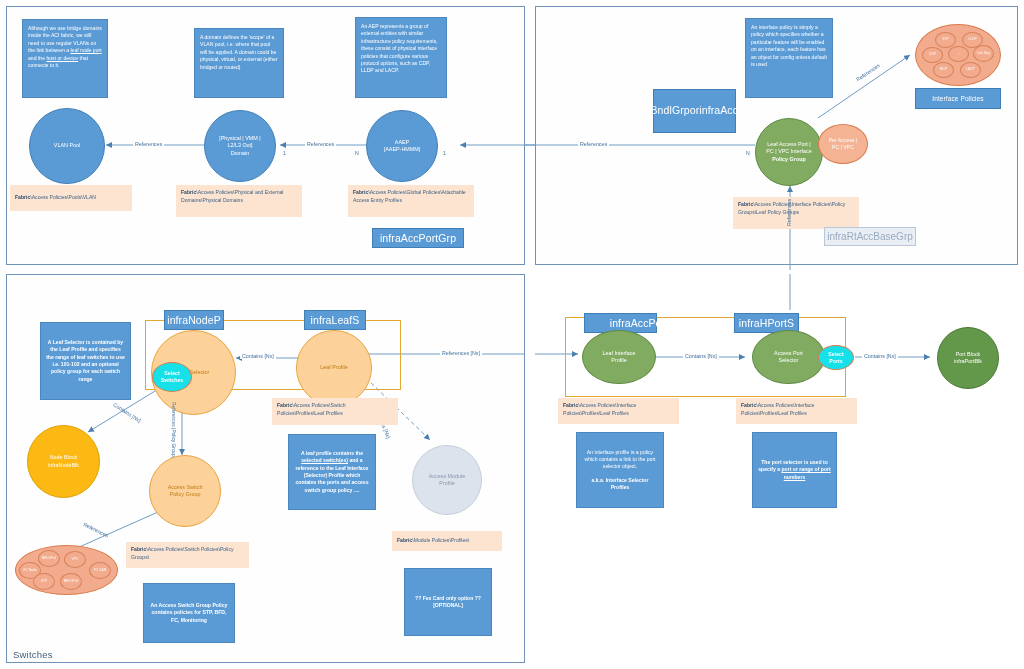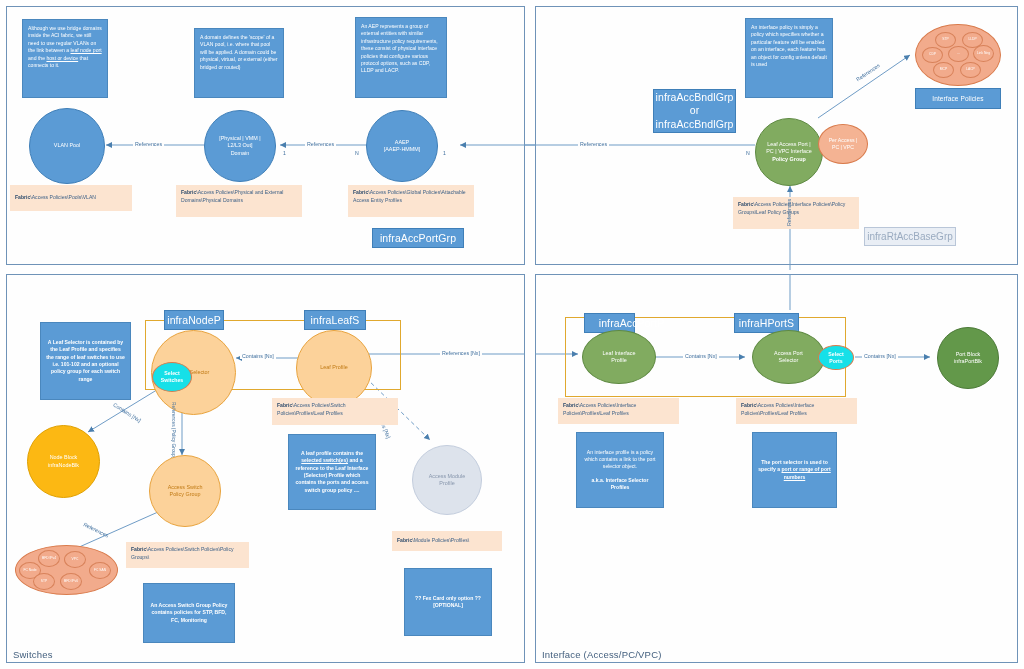--- a/index.html
+++ b/index.html
@@ -100,31 +100,30 @@
     background: #5b9bd5;
     border: 1px solid #3f7fb8;
     color: #ffffff;
     font-size: 10.5px;
     display: flex;
     align-items: center;
     justify-content: center;
     letter-spacing: .1px;
   }
   .tag.small { font-size: 9.5px; }
-  .tag.multiline { flex-direction: column; line-height: 1.25; }
+  .tag.multiline { flex-direction: row; line-height: 1.25; }
   .tag-ghost {
     position: absolute;
     background: #e9eef5;
     border: 1px solid #b9c6d8;
     color: #9aabc0;
     font-size: 10px;
     display: flex;
     align-items: center;
     justify-content: center;
-    margin-left: 40px;
   }
   .grouprect {
     position: absolute;
     border: 1.3px solid #e0a82e;
     background: transparent;
   }
   .edgelabel {
     position: absolute;
     color: #3f6f9e;
     font-size: 5.3px;
@@ -148,23 +147,20 @@
 </style>
 </head>
 <body>
 
 <div id="canvas">
 
   <div class="panel" style="left:6px; top:6px; width:519px; height:259px;"></div>
   <div class="panel" style="left:535px; top:6px; width:483px; height:259px;"></div>
   <div class="panel" style="left:6px; top:274px; width:519px; height:389px;">
     <span class="panel-label">Switches</span>
-  </div>
-  <div class="panel" style="left:535px; top:274px; width:483px; height:389px;">
-    <span class="panel-label">Interface (Access/PC/VPC)</span>
   </div>
 
   <svg class="overlay">
     <defs>
       <marker id="ar" markerWidth="7" markerHeight="7" refX="6" refY="3" orient="auto">
         <path d="M0,0 L6,3 L0,6 z" fill="#4a7fae"></path>
       </marker>
       <marker id="arg" markerWidth="7" markerHeight="7" refX="6" refY="3" orient="auto">
         <path d="M0,0 L6,3 L0,6 z" fill="#4a7fae"></path>
       </marker>
@@ -413,21 +409,21 @@
     <span><b>Fabric</b><span>\Module Policies\Profiles\</span></span>
   </div>
 
   <div class="note center" style="left:404px; top:568px; width:88px; height:68px; display:flex; flex-direction:column; align-items:center; justify-content:center; font-weight:bold;">
     <span>?? Fex Card only option ??</span>
     <span>[OPTIONAL]</span>
   </div>
 
   <div class="grouprect" style="left:565px; top:317px; width:281px; height:80px;"></div>
 
-  <div class="tag" style="left:584px; top:313px; width:51px; height:20px;padding-left:44px;">
+  <div class="tag" style="left:584px; top:313px; width:73px; height:20px;padding-left:44px;">
     <span>infraAccPortP</span>
   </div>
   <div class="tag" style="left:734px; top:313px; width:65px; height:20px;">
     <span>infraHPortS</span>
   </div>
 
   <div class="circle c-green" style="left:582px; top:330px; width:74px; height:54px; border-radius:50%;">
     <div>
       <div>Leaf Interface</div>
       <div>Profile</div>

